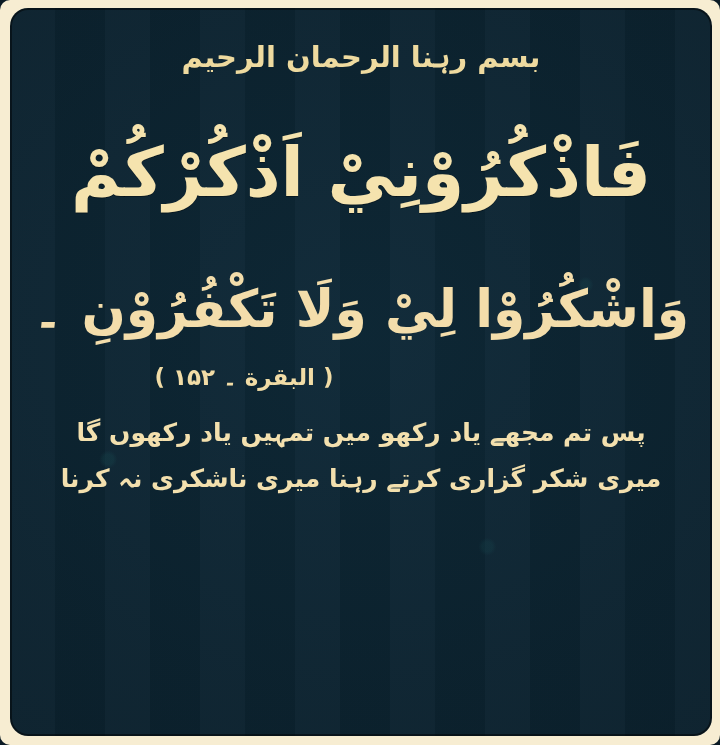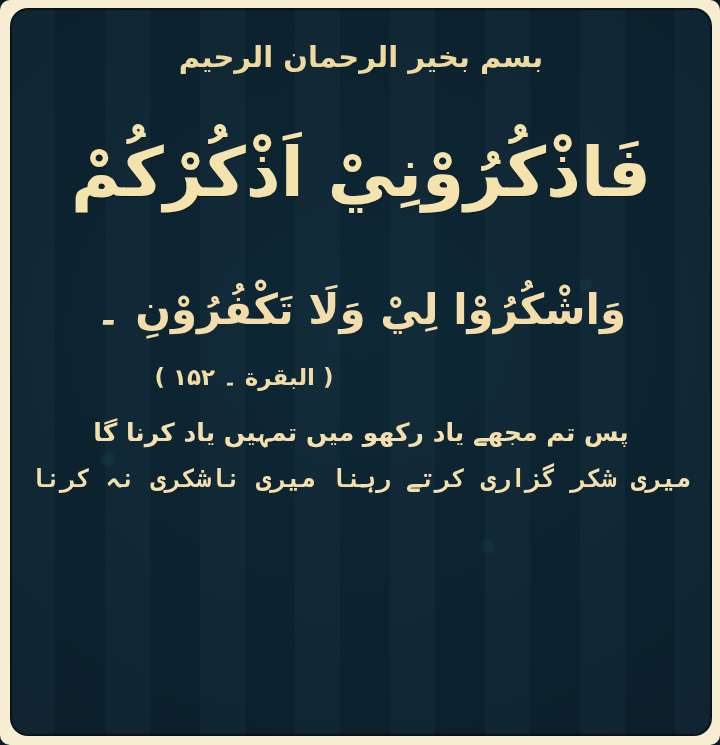--- a/index.html
+++ b/index.html
@@ -59,22 +59,22 @@
   }
   .verse-1 {
     top: 112px;
     font-size: 68px;
     font-weight: bold;
     line-height: 1.55;
     color: #f5e3ae;
     text-shadow: 0 1px 0 rgba(0,0,0,0.35);
   }
   .verse-2 {
-    top: 268px;
-    font-size: 42px;
+    top: 260px;
+    font-size: 52px;
     font-weight: bold;
     line-height: 1.6;
     color: #f3ddab;
   }
   .reference {
     top: 356px;
     left: 64px;
     right: auto;
     width: 340px;
     font-size: 23px;
@@ -85,43 +85,42 @@
     top: 410px;
     font-size: 25px;
     font-weight: bold;
     color: #f3e0ae;
   }
   .urdu-2 {
     top: 456px;
     font-size: 25px;
     font-weight: bold;
     color: #f3e0ae;
-    font-family: Liberation Mono, monospace;
   }
   .greeting {
     top: 568px;
     font-size: 92px;
     font-weight: bold;
     color: #f7e7c0;
     letter-spacing: 2px;
   }
 </style>
 </head>
 <body>
 
 <div class="poster">
   <div class="card">
 
-    <div class="txt bismillah">بسم بخیر الرحمان الرحيم</div>
+    <div class="txt bismillah">بسم رہنا الرحمان الرحيم</div>
 
     <div class="txt verse-1">فَاذْكُرُوْنِيْ اَذْكُرْكُمْ</div>
 
     <div class="txt verse-2">وَاشْكُرُوْا لِيْ وَلَا تَكْفُرُوْنِ ۔</div>
 
     <div class="txt reference">( البقرة ۔ ۱۵۲ )</div>
 
-    <div class="txt urdu-1">پس تم مجھے یاد رکھو میں تمہیں یاد کرنا گا</div>
+    <div class="txt urdu-1">پس تم مجھے یاد رکھو میں تمہیں یاد رکھوں گا</div>
 
     <div class="txt urdu-2">میری شکر گزاری کرتے رہنا میری ناشکری نہ کرنا</div>
 
 
   </div>
 </div>
 
 </body></html>

